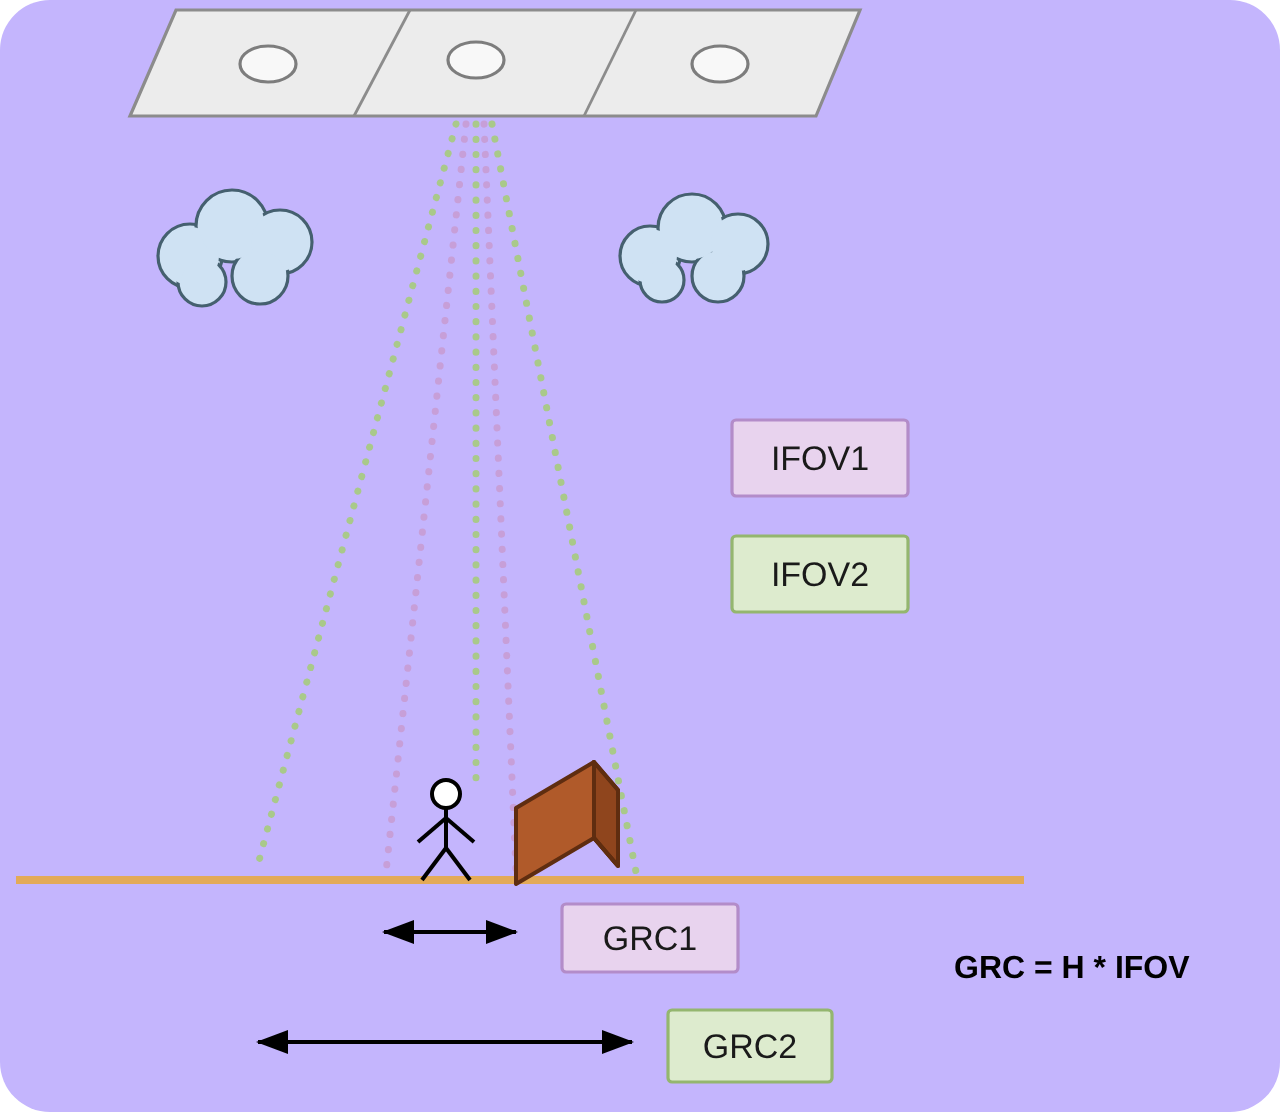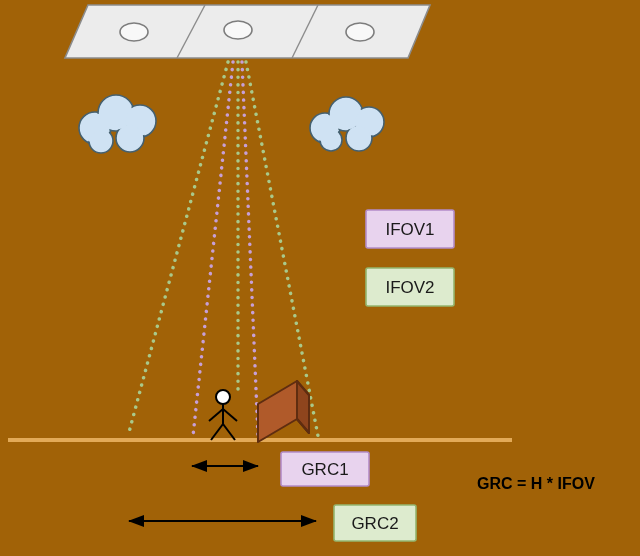--- a/index.html
+++ b/index.html
@@ -1,17 +1,17 @@
 <!DOCTYPE html>
 <html><head>
 <meta charset="utf-8">
 <style>
   html,body{margin:0;padding:0;background:#ffffff;}
-  .stage{position:relative;width:640px;height:556px;background:#a16207;overflow:hidden;
-         font-family:"Liberation Sans", sans-serif;}
+  .stage{position:relative;width:640px;height:556px;background:#c4b5fd;overflow:hidden;
+         font-family:"Liberation Sans", sans-serif;border-radius:25px;}
   svg{display:block;}
   .label-text{font-family:"Liberation Sans", sans-serif;font-size:17px;fill:#1a1a1a;}
   .formula-text{font-family:"Liberation Sans", sans-serif;font-size:16px;font-weight:bold;fill:#000000;}
   .cone{fill:none;stroke-width:3.5;stroke-linecap:round;stroke-dasharray:0.1 7.5;}
   .arrow-line{stroke:#000;stroke-width:2;fill:none;}
 </style>
 </head>
 <body>
 
 <div class="stage">

